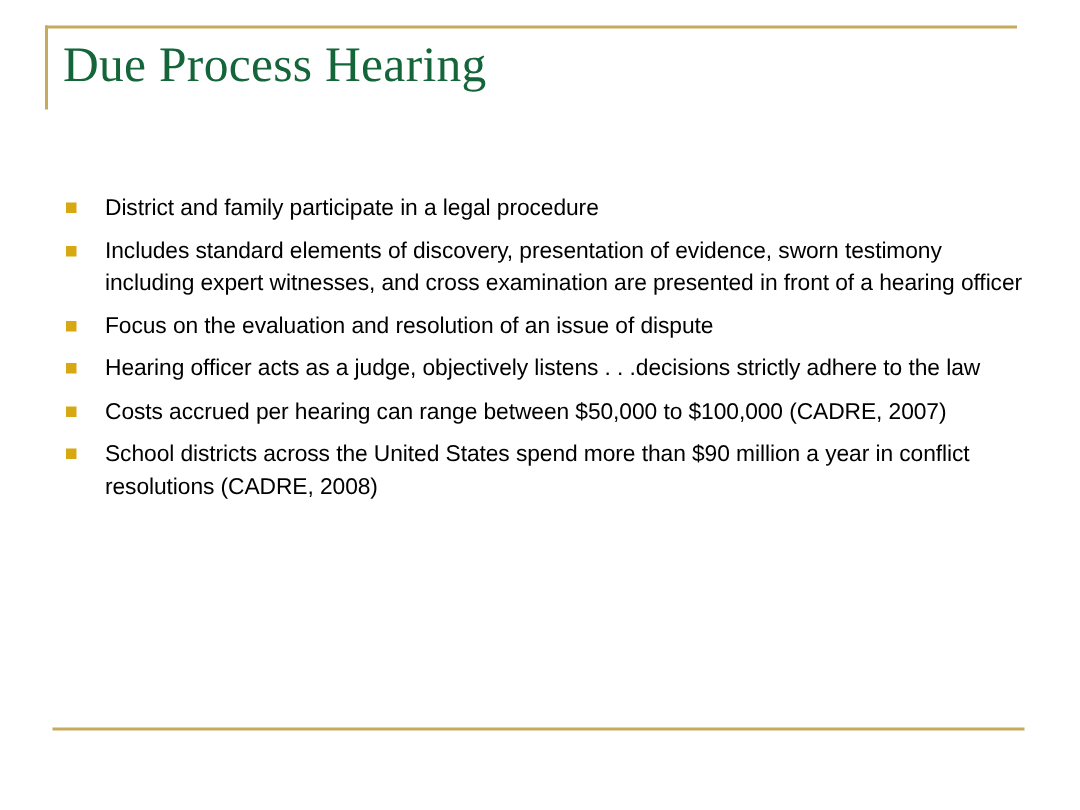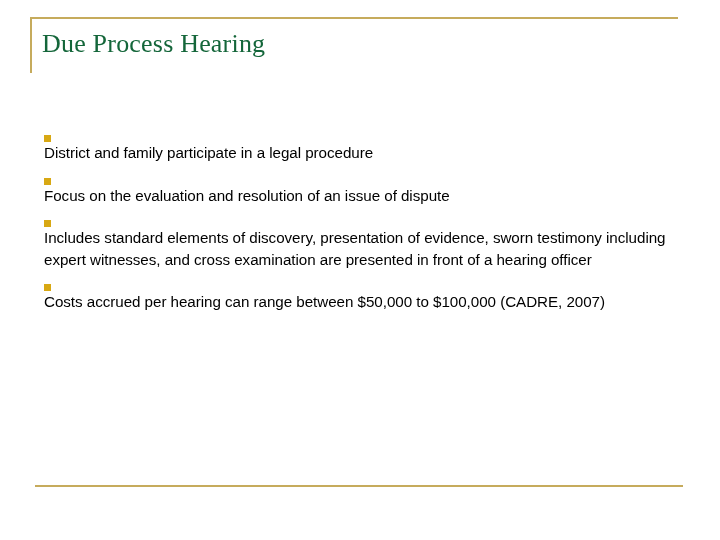--- a/index.html
+++ b/index.html
@@ -46,39 +46,38 @@
     height: 2px;
     background: #c6ab5c;
   }
   
   .title {
     position: absolute;
     left: 42px;
     top: 24px;
     width: 620px;
     font-family: "Liberation Serif", "DejaVu Serif", serif;
-    font-size: 26px;
+    font-size: 33px;
     line-height: 40px;
     font-weight: 400;
     color: #14663a;
     letter-spacing: 0.2px;
     white-space: nowrap;
   }
   
   .body {
     position: absolute;
     left: 44px;
     top: 128px;
     width: 646px;
   }
   .bullet-row {
     display: flex;
     align-items: flex-start;
     margin-bottom: 7px;
-    flex-direction: column;
   }
   .bullet-row:last-child {
     margin-bottom: 0;
   }
   .bullet-marker {
     flex: 0 0 auto;
     width: 7px;
     height: 7px;
     background: #d8a813;
     margin-top: 7px;
@@ -106,33 +105,41 @@
 
   <div class="body">
 
     <div class="bullet-row">
       <span class="bullet-marker"></span>
       <span class="bullet-text">District and family participate in a legal procedure</span>
     </div>
 
     <div class="bullet-row">
       <span class="bullet-marker"></span>
+      <span class="bullet-text">Includes standard elements of discovery, presentation of evidence, sworn testimony including expert witnesses, and cross examination are presented in front of a hearing officer</span>
+    </div>
+
+    <div class="bullet-row">
+      <span class="bullet-marker"></span>
       <span class="bullet-text">Focus on the evaluation and resolution of an issue of dispute</span>
     </div>
 
     <div class="bullet-row">
       <span class="bullet-marker"></span>
-      <span class="bullet-text">Includes standard elements of discovery, presentation of evidence, sworn testimony including expert witnesses, and cross examination are presented in front of a hearing officer</span>
+      <span class="bullet-text">Hearing officer acts as a judge, objectively listens . . .decisions strictly adhere to the law</span>
     </div>
-
 
     <div class="bullet-row">
       <span class="bullet-marker"></span>
       <span class="bullet-text">Costs accrued per hearing can range between $50,000 to $100,000 (CADRE, 2007)</span>
     </div>
 
+    <div class="bullet-row">
+      <span class="bullet-marker"></span>
+      <span class="bullet-text">School districts across the United States spend more than $90 million a year in conflict resolutions (CADRE, 2008)</span>
+    </div>
 
 
   </div>
 
   <div class="rule-bottom"></div>
 
 </div>
 
 </body></html>

